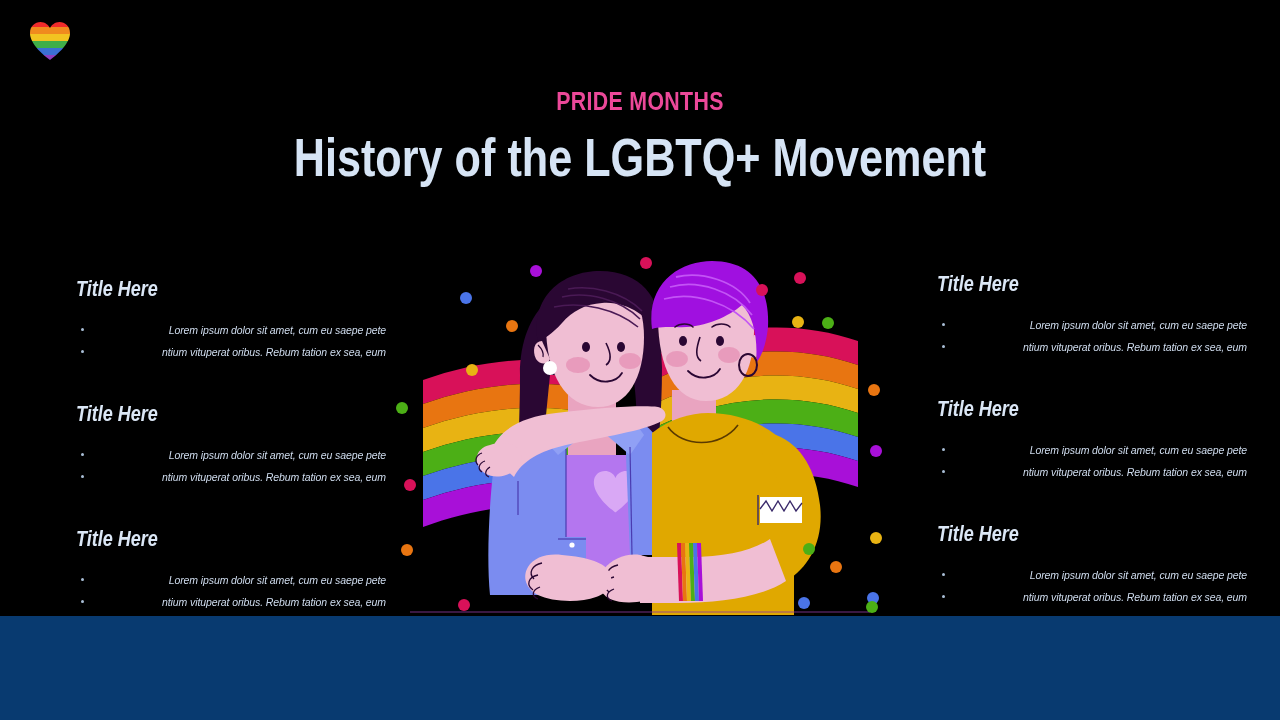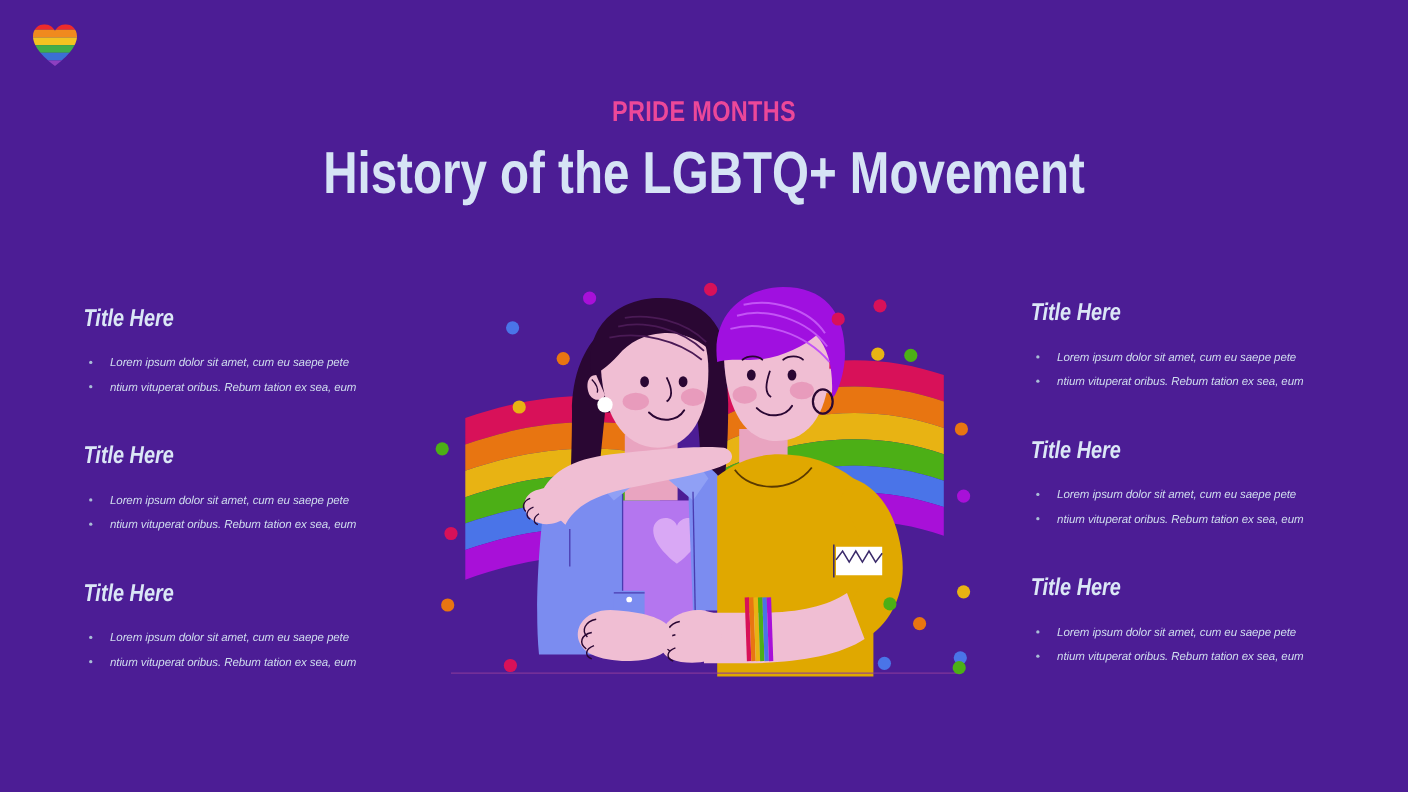--- a/index.html
+++ b/index.html
@@ -4,22 +4,22 @@
 <style>
   * { box-sizing: border-box; margin: 0; padding: 0; }
   html, body {
     width: 1280px; height: 720px;
     overflow: hidden;
     background: #083a70;
     font-family: "Liberation Sans", sans-serif;
   }
   #slide {
     position: relative;
-    width: 1280px; height: 720px;
-    background: #4c1d95;
+    width: 1280px; height: 616px;
+    background: #000000;
     padding-left: 47px;
   }
 
   
   #logo {
     position: absolute; left: 28px; top: 20px;
     width: 44px; height: 42px;
   }
 
   
@@ -69,20 +69,21 @@
   }
   ul.bullets { list-style: none; }
   ul.bullets li {
     position: relative;
     padding-left: 24px;
     font-size: 10.5px;
     color: #cfdcee;
     line-height: 22px;
     white-space: nowrap;
     letter-spacing: -0.1px;
+    text-align: right;
   }
   ul.bullets li .dot {
     position: absolute; left: 5px; top: 9px;
     width: 3px; height: 3px; border-radius: 50%;
     background: #a9bed6;
   }
 
   
   #illus {
     position: absolute;

